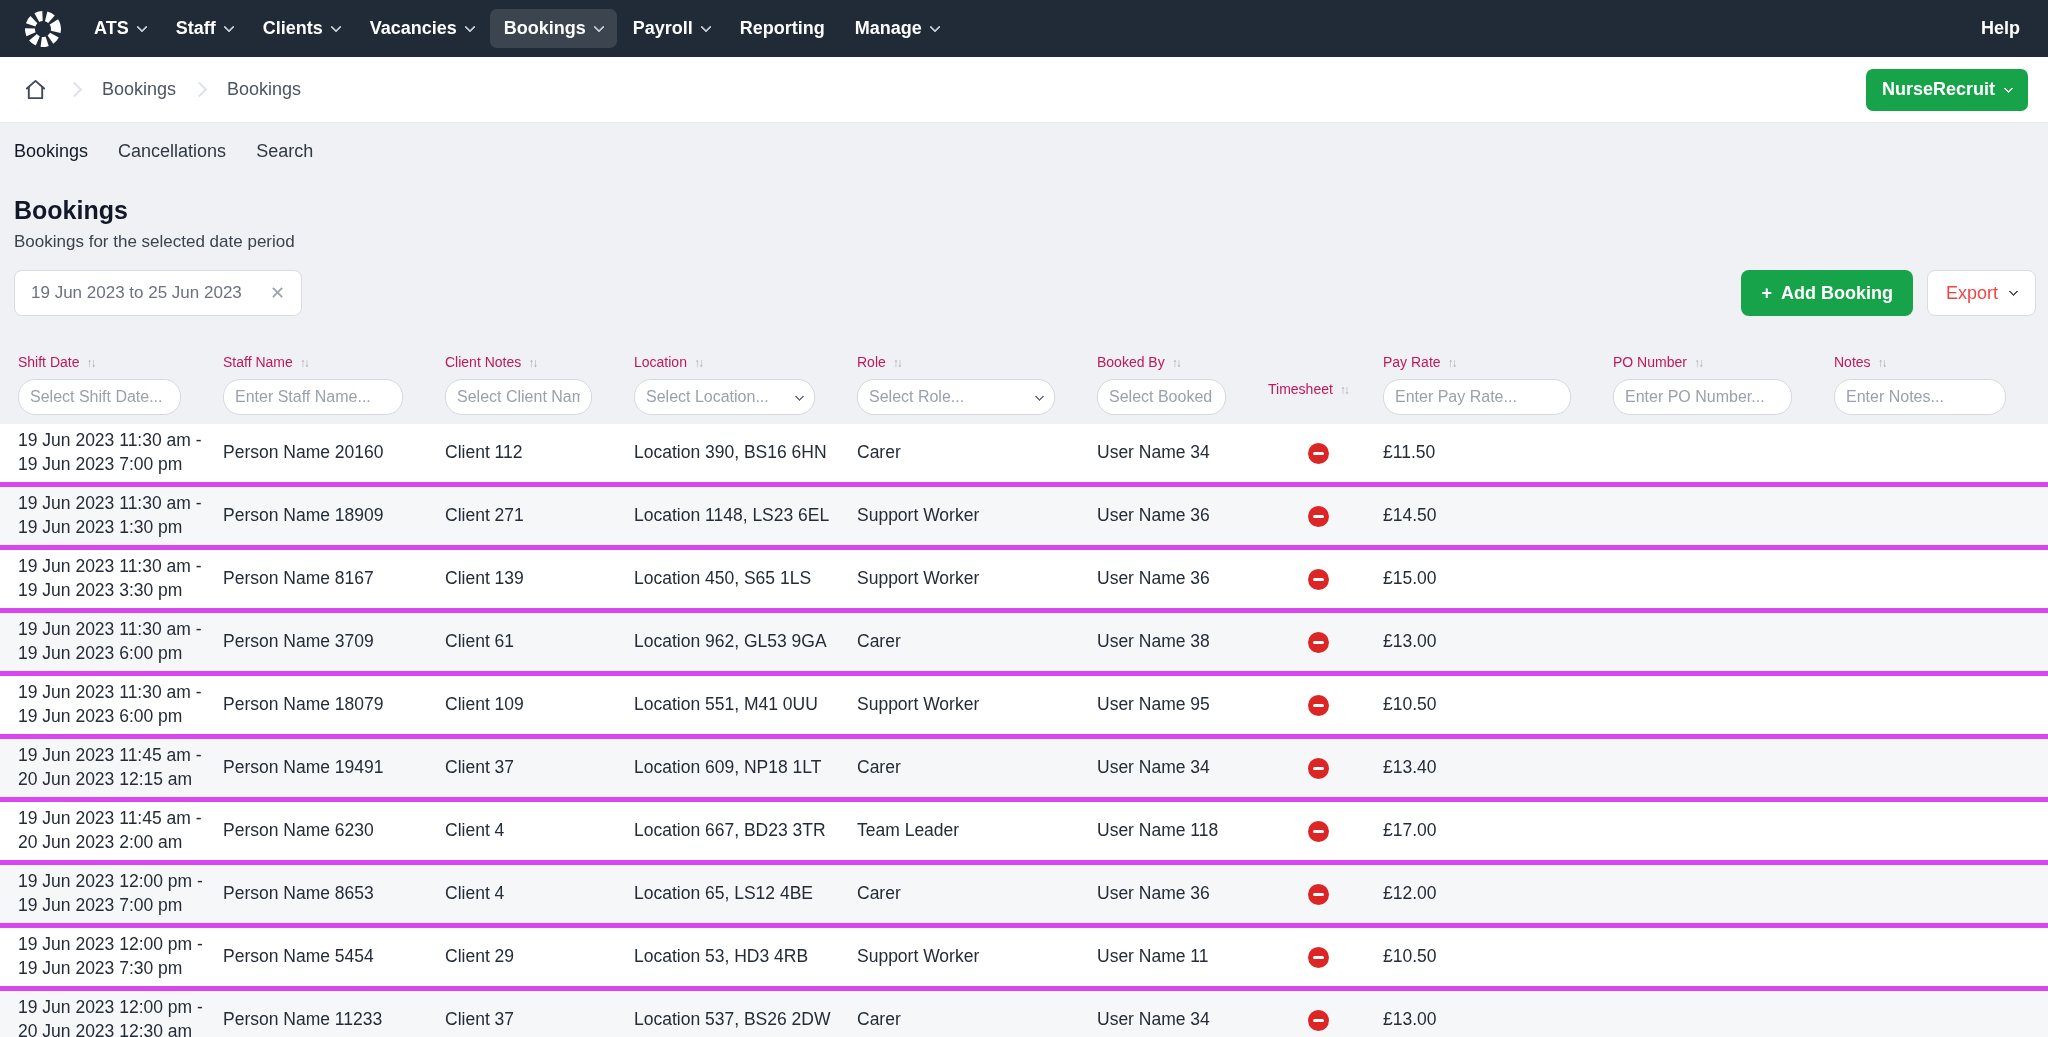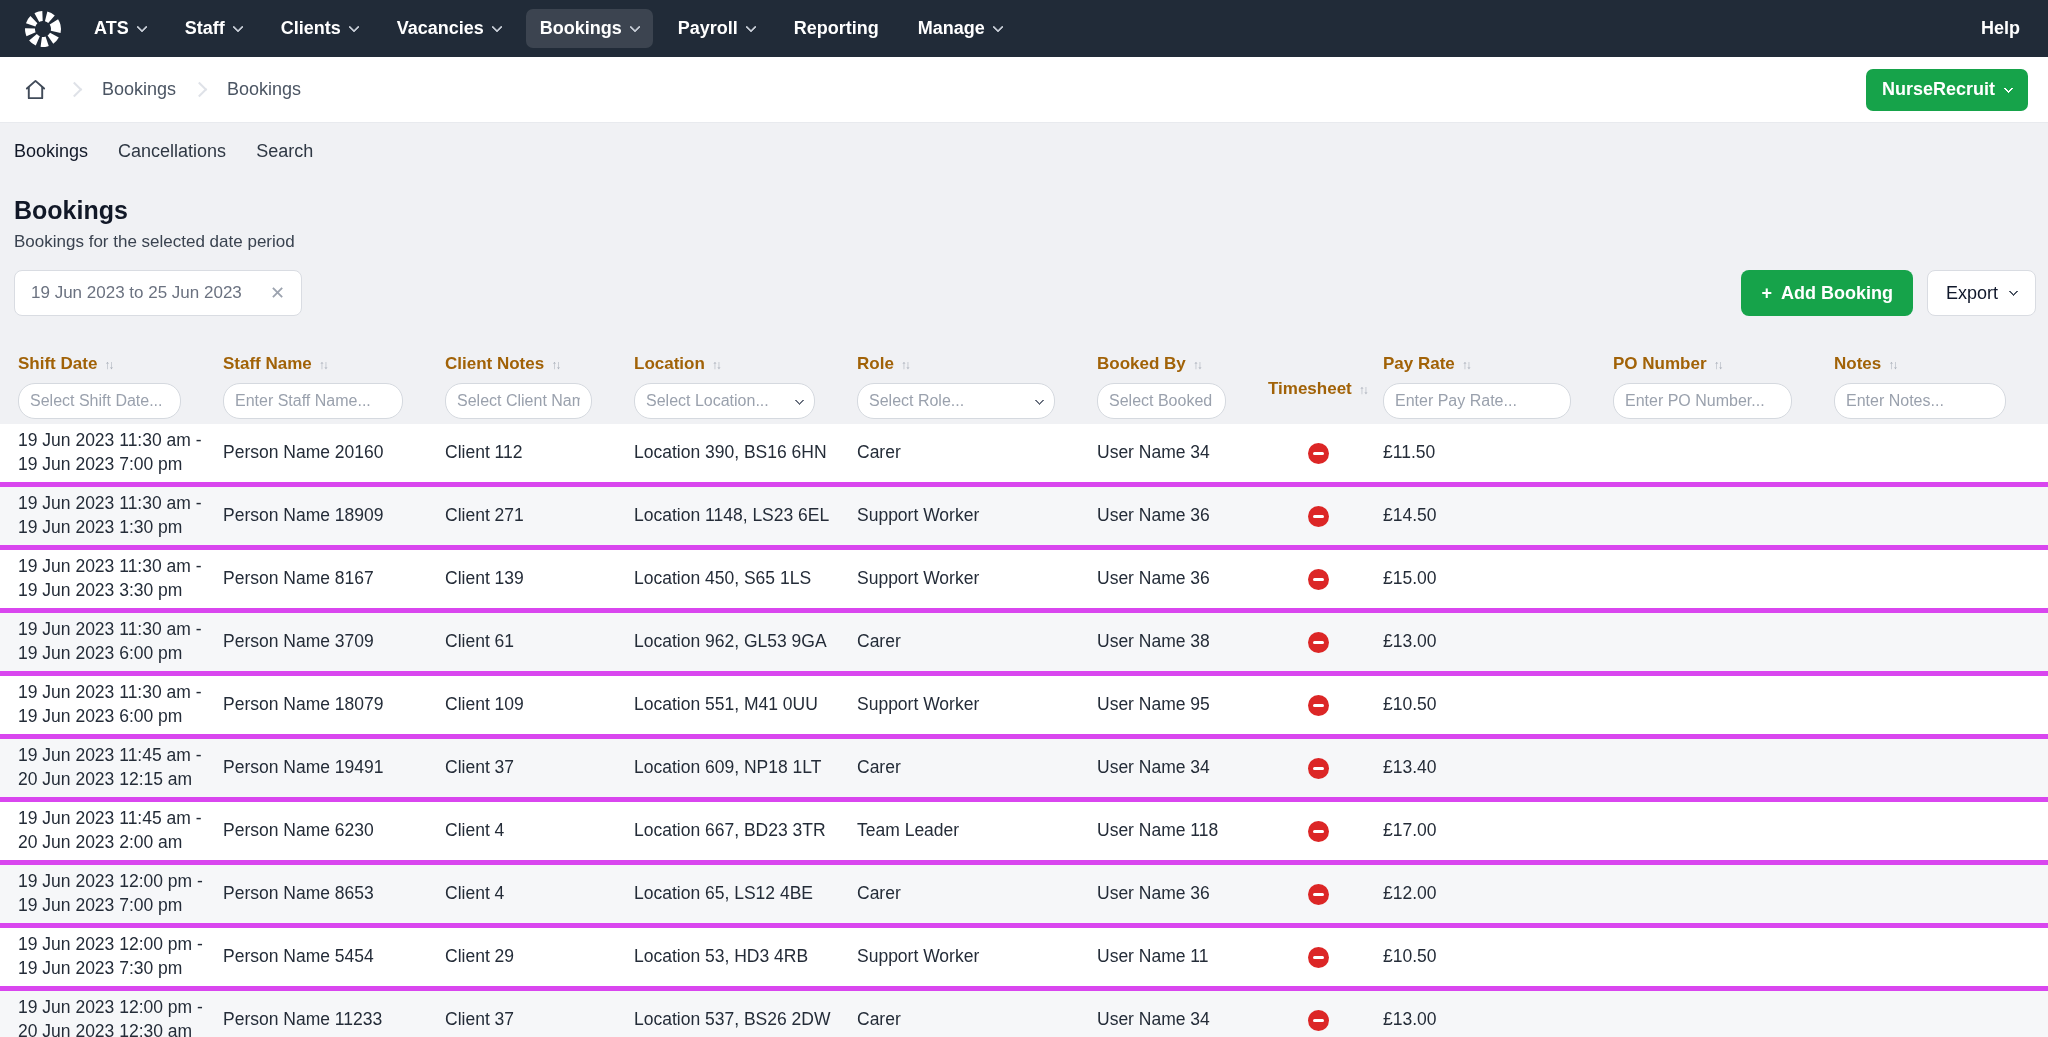--- a/index.html
+++ b/index.html
@@ -64,32 +64,32 @@
   }
   .clear-x { margin-left: auto; color: #9ca3af; font-size: 18px; cursor: pointer; line-height: 1; }
   .toolbar-actions { margin-left: auto; display: flex; gap: 14px; }
   .btn-green {
     background: var(--accent-green, #16a34a); color: #fff; border: none;
     font-family: inherit; font-size: 18px; font-weight: 600;
     height: 46px; padding: 0 20px; border-radius: 8px; cursor: pointer;
     display: flex; align-items: center; gap: 9px;
   }
   .btn-export {
-    background: #fff; border: 1px solid #d9dce2; color: #0f172a;
+    background: #fff; border: 1px solid #d9dce2; color: #ef4444;
     font-family: inherit; font-size: 18px; height: 46px; padding: 0 18px;
     border-radius: 8px; cursor: pointer; display: flex; align-items: center; gap: 12px;
   }
   .btn-export .chev { color: #4b5563; width: 7px; height: 7px; margin-top: -3px; }
   
   .thead { display: flex; margin-top: 38px; min-height: 70px; }
   .th { display: flex; flex-direction: column; justify-content: flex-start; padding-right: 14px; }
   .th.center { justify-content: center; }
   .th-label { display: flex; align-items: baseline; gap: 7px; margin-bottom: 9px; cursor: pointer; }
   .th.center .th-label { margin-bottom: 0; }
-  .th-text { font-size: 17px; font-weight: 700; color: #a16207; white-space: nowrap; }
+  .th-text { font-size: 14px; font-weight: 400; color: #be185d; white-space: nowrap; }
   .sort-icon { font-size: 12px; color: #a8aeb8; letter-spacing: -2px; }
   .filter-input, .filter-select {
     height: 36px; border: 1px solid #d5d9df; border-radius: 17px;
     background: #fff; font-family: inherit; font-size: 16px; color: #374151;
     padding: 0 11px; width: calc(100% - 28px); outline: none;
   }
   .filter-input::placeholder { color: #9aa1ad; }
   .filter-select { display: flex; align-items: center; justify-content: space-between; color: #9aa1ad; cursor: pointer; }
   .sel-chev { color: #6b7280; width: 7px; height: 7px; margin-top: -2px; }
   .tr {
@@ -120,21 +120,21 @@
 </style>
 </head>
 <body>
 
 <header class="topnav">
   <div class="logo">
     <svg width="40" height="40" viewBox="0 0 40 40">
       <circle cx="20" cy="20" r="13" fill="none" stroke="#ffffff" stroke-width="10" stroke-dasharray="6 3.6" transform="rotate(-14 20 20)"></circle>
     </svg>
   </div>
-  <nav class="nav-items" id="nav-items" style="display:flex;align-items:center;gap:11px;text-align:right;">
+  <nav class="nav-items" id="nav-items" style="display:flex;align-items:center;gap:2px;text-align:right;">
       <div class="nav-item">
         <span>ATS</span>
         <span class="chev nav-chev"></span>
       </div>
       <div class="nav-item">
         <span>Staff</span>
         <span class="chev nav-chev"></span>
       </div>
       <div class="nav-item">
         <span>Clients</span>

